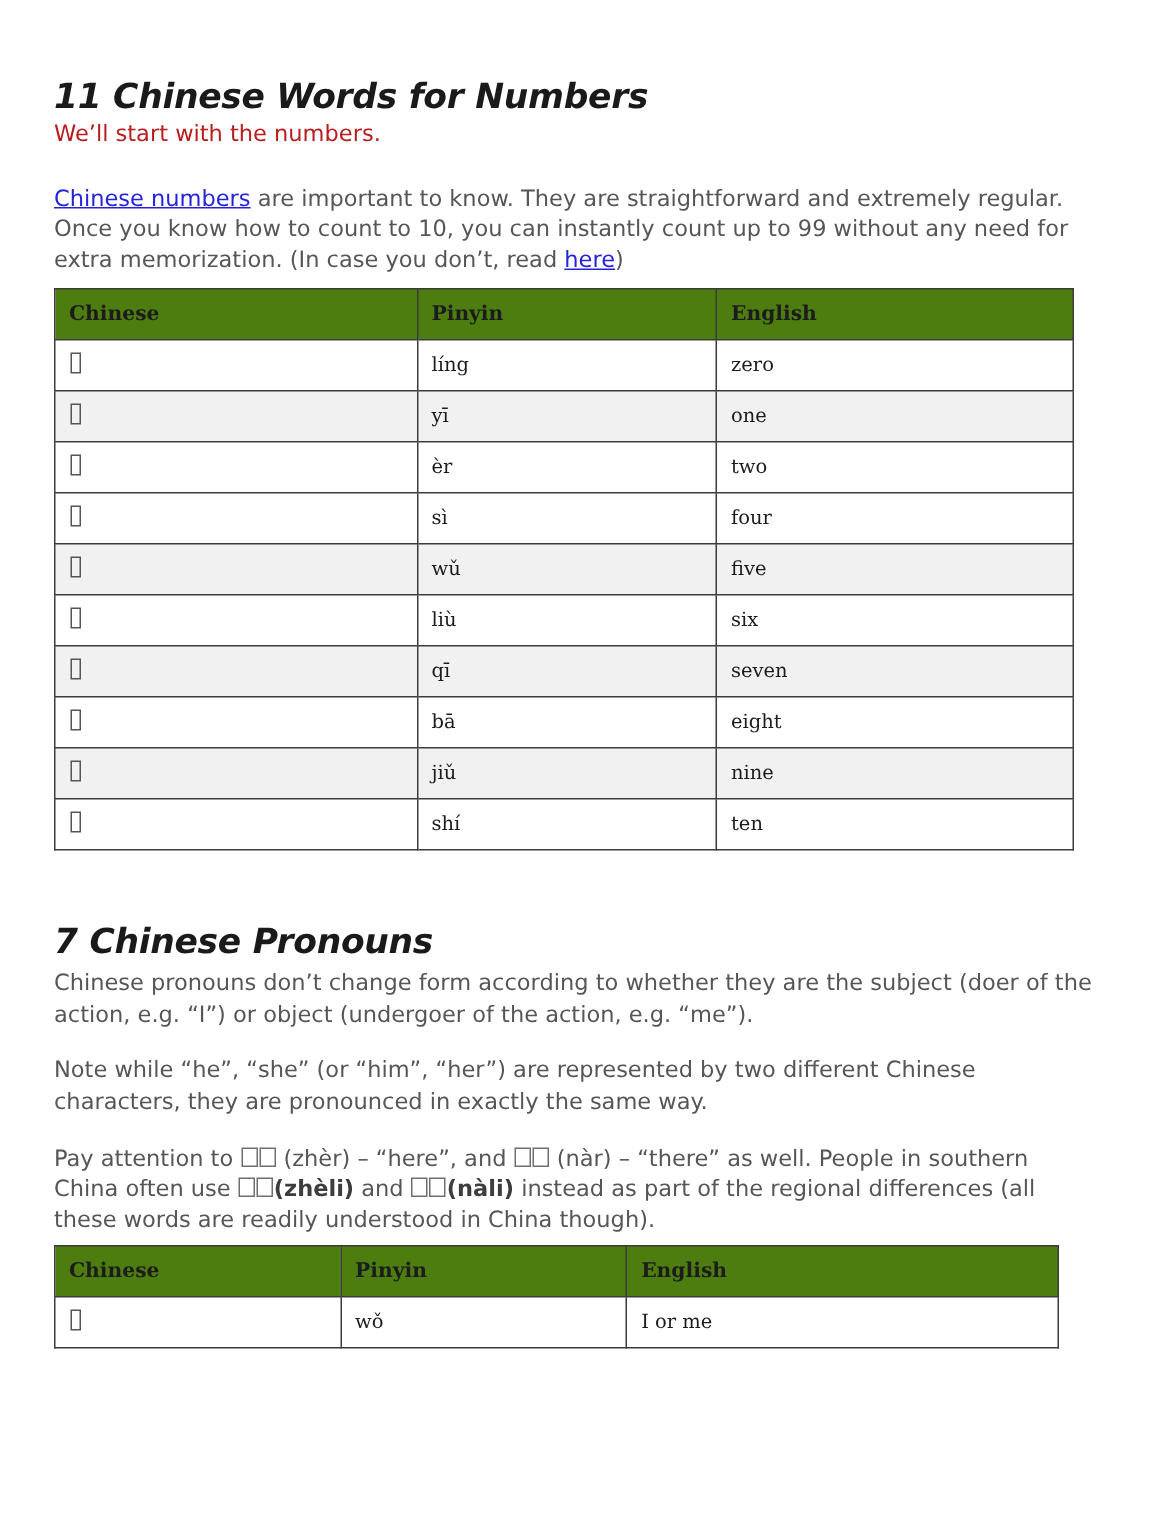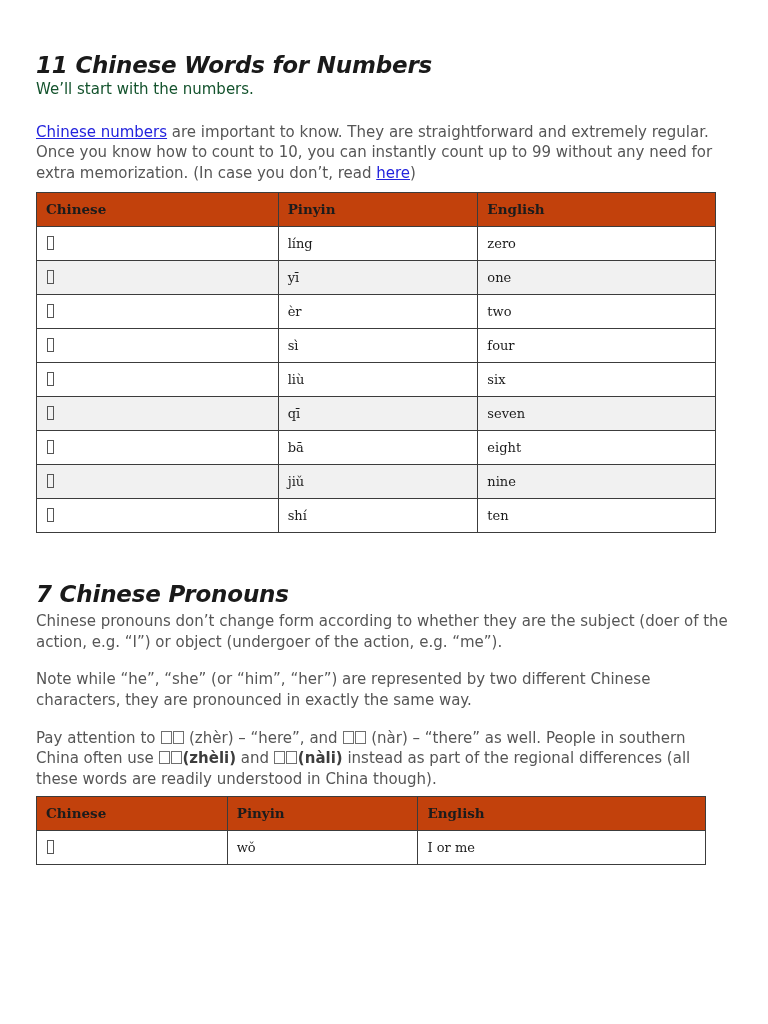--- a/index.html
+++ b/index.html
@@ -17,21 +17,21 @@
     font-family: "DejaVu Sans", sans-serif;
     font-size: 23px;
     font-weight: bold;
     font-style: italic;
     color: #1a1a1a;
     margin: 0;
     letter-spacing: -0.2px;
   }
   .lead {
     font-size: 15px;
-    color: #14532d;
+    color: #b91c1c;
     margin: 2px 0 0 0;
     line-height: 1.32;
   }
   p.body-para {
     font-size: 15px;
     color: #565656;
     line-height: 1.38;
     margin: 0;
   }
   a.doclink {
@@ -59,21 +59,21 @@
     border: 1px solid #3c3c3c;
     text-align: left;
     font-size: 13px;
     color: #1c1c1c;
     padding: 7px 8px 7px 9px;
     height: 34px;
     vertical-align: middle;
     font-weight: normal;
   }
   table.ctable th {
-    background: #c2410c;
+    background: #4d7c0f;
     font-weight: bold;
     font-size: 13.5px;
   }
   table.ctable tbody tr.shaded td { background: #f1f1f1; }
   table.ctable tbody tr.plain td { background: #ffffff; margin-top: 32px; }
 
   
   #numbers-table { width: 680px; }
   #numbers-table .col-cn { width: 242px; }
   #numbers-table .col-py { width: 200px; }
@@ -126,20 +126,25 @@
       <tr class="plain">
         <td><span class="tofu tofu-cell"></span></td>
         <td>èr</td>
         <td>two</td>
       </tr>
       <tr class="plain">
         <td><span class="tofu tofu-cell"></span></td>
         <td>sì</td>
         <td>four</td>
       </tr>
+      <tr class="shaded">
+        <td><span class="tofu tofu-cell"></span></td>
+        <td>wǔ</td>
+        <td>five</td>
+      </tr>
       <tr class="plain">
         <td><span class="tofu tofu-cell"></span></td>
         <td>liù</td>
         <td>six</td>
       </tr>
       <tr class="shaded">
         <td><span class="tofu tofu-cell"></span></td>
         <td>qī</td>
         <td>seven</td>
       </tr>

